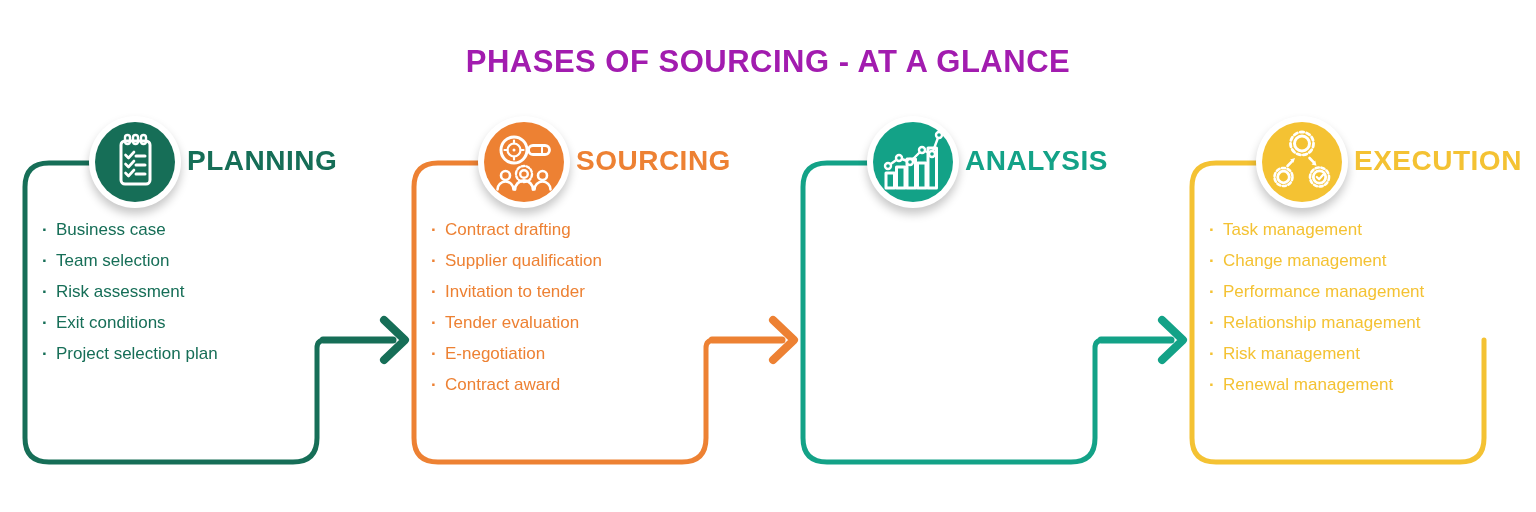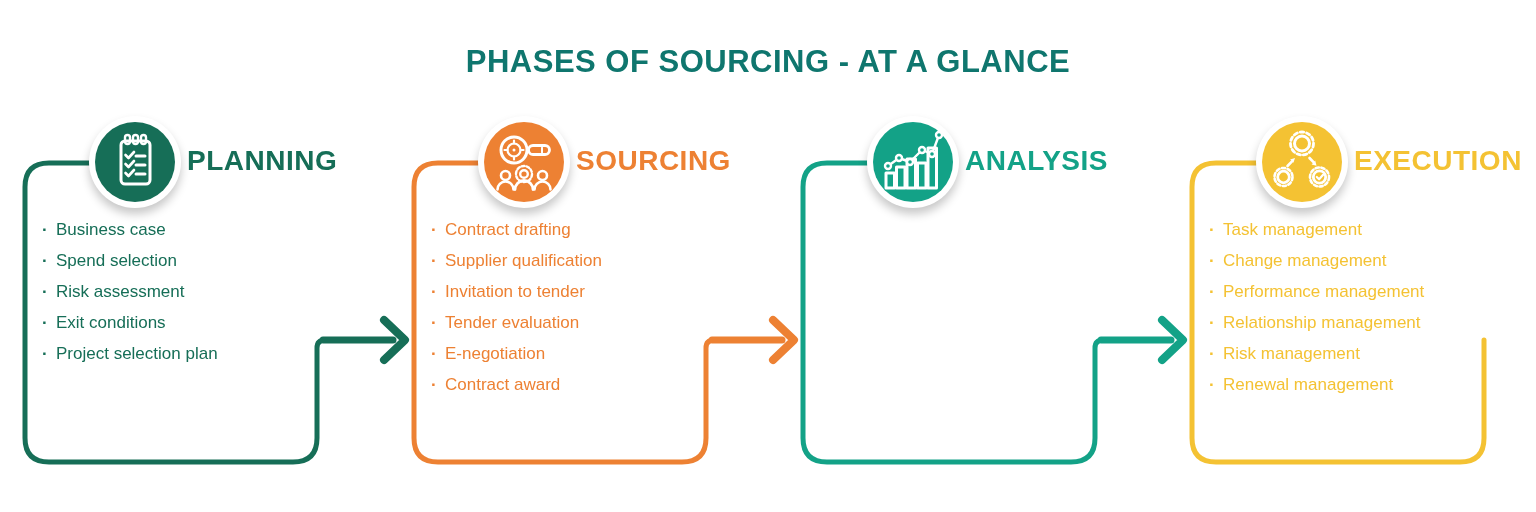--- a/index.html
+++ b/index.html
@@ -25,21 +25,21 @@
   .phase-0 ul.items{width:240px;}
   ul.items li{position:relative;padding-left:14px;font-size:17px;line-height:31px;
               color:var(--c);}
   ul.items li::before{content:"·";position:absolute;left:0;top:0;font-weight:700;}
 </style>
 </head>
 <body>
 
 <div class="canvas">
 
-  <div class="title" style="color: #0f766e;">PHASES OF SOURCING - AT A GLANCE</div>
+  <div class="title" style="color: #a21caf;">PHASES OF SOURCING - AT A GLANCE</div>
 
   <div class="phase phase-0" style="left: 22px; --c: #166E57;">
     <svg class="frame" width="400" height="380" viewBox="0 0 400 380">
       <path class="border" d="M70 45 H27 Q3 45 3 69 V320 Q3 344 27 344 H271 Q295 344 295 320 V230 Q295 222 303 222"></path>
       <path class="shaft" d="M301 222 H371"></path>
       <path class="chevron" d="M362 202 L383 222 L362 242"></path>
     </svg>
     <div class="badge">
       <svg width="80" height="80" viewBox="0 0 80 80">
         <circle class="disc" cx="40" cy="40" r="40"></circle>
@@ -53,21 +53,21 @@
           <path d="M30.5 42 l3 3 l5.5 -6" stroke-width="2.6"></path>
           <path d="M41 43 H50"></path>
           <path d="M30.5 51 l3 3 l5.5 -6" stroke-width="2.6"></path>
           <path d="M41 52 H50"></path>
         </g>
       </svg>
     </div>
     <div class="heading">PLANNING</div>
     <ul class="items">
       <li>Business case</li>
-      <li>Spend selection</li>
+      <li>Team selection</li>
       <li>Risk assessment</li>
       <li>Exit conditions</li>
       <li>Project selection plan</li>
     </ul>
   </div>
 
   <div class="phase phase-1" style="left: 411px; --c: #ED8133;">
     <svg class="frame" width="400" height="380" viewBox="0 0 400 380">
       <path class="border" d="M70 45 H27 Q3 45 3 69 V320 Q3 344 27 344 H271 Q295 344 295 320 V230 Q295 222 303 222"></path>
       <path class="shaft" d="M301 222 H371"></path>

